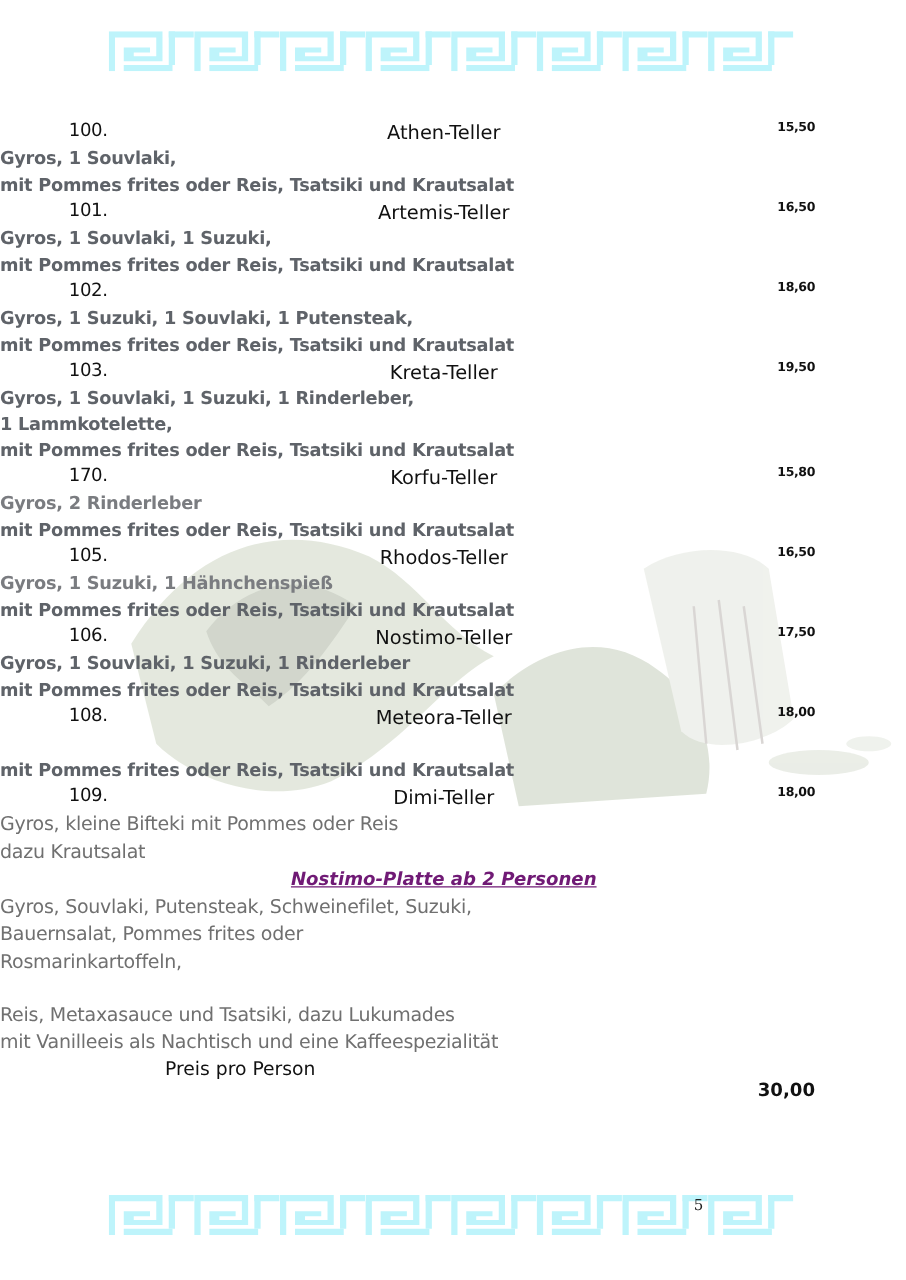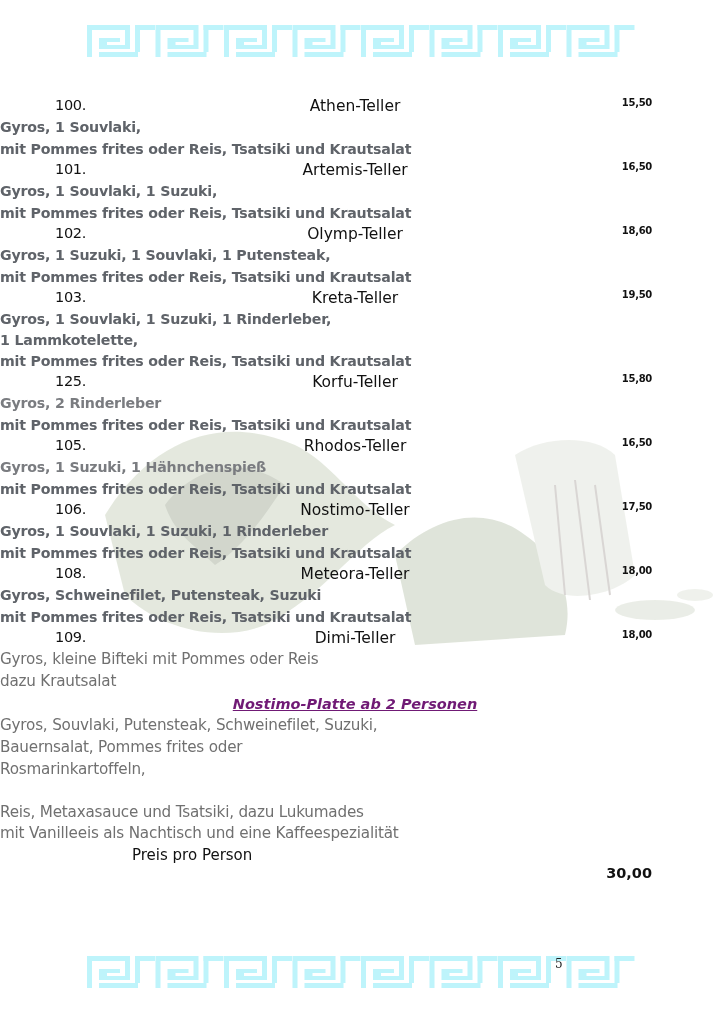--- a/index.html
+++ b/index.html
@@ -71,37 +71,36 @@
   <div class="row" style="top:161px">
     <span class="num">101.</span>
     <span class="title">Artemis-Teller</span>
     <span class="price">16,50</span>
   </div>
   <div class="desc" style="top:183px">Gyros, 1 Souvlaki, 1 Suzuki,</div>
   <div class="desc" style="top:205px">mit Pommes frites oder Reis, Tsatsiki und Krautsalat</div>
 
   <div class="row" style="top:225px">
     <span class="num">102.</span>
-    <span class="title">Olymp-Teller</span>
     <span class="price">18,60</span>
   </div>
   <div class="desc" style="top:247px">Gyros, 1 Suzuki, 1 Souvlaki, 1 Putensteak,</div>
   <div class="desc" style="top:269px">mit Pommes frites oder Reis, Tsatsiki und Krautsalat</div>
 
   <div class="row" style="top:289px">
     <span class="num">103.</span>
     <span class="title">Kreta-Teller</span>
     <span class="price">19,50</span>
   </div>
   <div class="desc" style="top:311px">Gyros, 1 Souvlaki, 1 Suzuki, 1 Rinderleber,</div>
   <div class="desc" style="top:332px">1 Lammkotelette,</div>
   <div class="desc" style="top:353px">mit Pommes frites oder Reis, Tsatsiki und Krautsalat</div>
 
   <div class="row" style="top:373px">
-    <span class="num">125.</span>
+    <span class="num">170.</span>
     <span class="title">Korfu-Teller</span>
     <span class="price">15,80</span>
   </div>
   <div class="desc light" style="top:395px">Gyros, 2 Rinderleber</div>
   <div class="desc" style="top:417px">mit Pommes frites oder Reis, Tsatsiki und Krautsalat</div>
 
   <div class="row" style="top:437px">
     <span class="num">105.</span>
     <span class="title">Rhodos-Teller</span>
     <span class="price">16,50</span>
@@ -115,21 +114,20 @@
     <span class="price">17,50</span>
   </div>
   <div class="desc" style="top:523px">Gyros, 1 Souvlaki, 1 Suzuki, 1 Rinderleber</div>
   <div class="desc" style="top:545px">mit Pommes frites oder Reis, Tsatsiki und Krautsalat</div>
 
   <div class="row" style="top:565px">
     <span class="num">108.</span>
     <span class="title">Meteora-Teller</span>
     <span class="price">18,00</span>
   </div>
-  <div class="desc" style="top:587px">Gyros, Schweinefilet, Putensteak, Suzuki</div>
   <div class="desc" style="top:609px">mit Pommes frites oder Reis, Tsatsiki und Krautsalat</div>
 
   <div class="row" style="top:629px">
     <span class="num">109.</span>
     <span class="title">Dimi-Teller</span>
     <span class="price">18,00</span>
   </div>
   <div class="desc big" style="top:650px">Gyros, kleine Bifteki mit Pommes oder Reis</div>
   <div class="desc big" style="top:672px">dazu Krautsalat</div>
 

